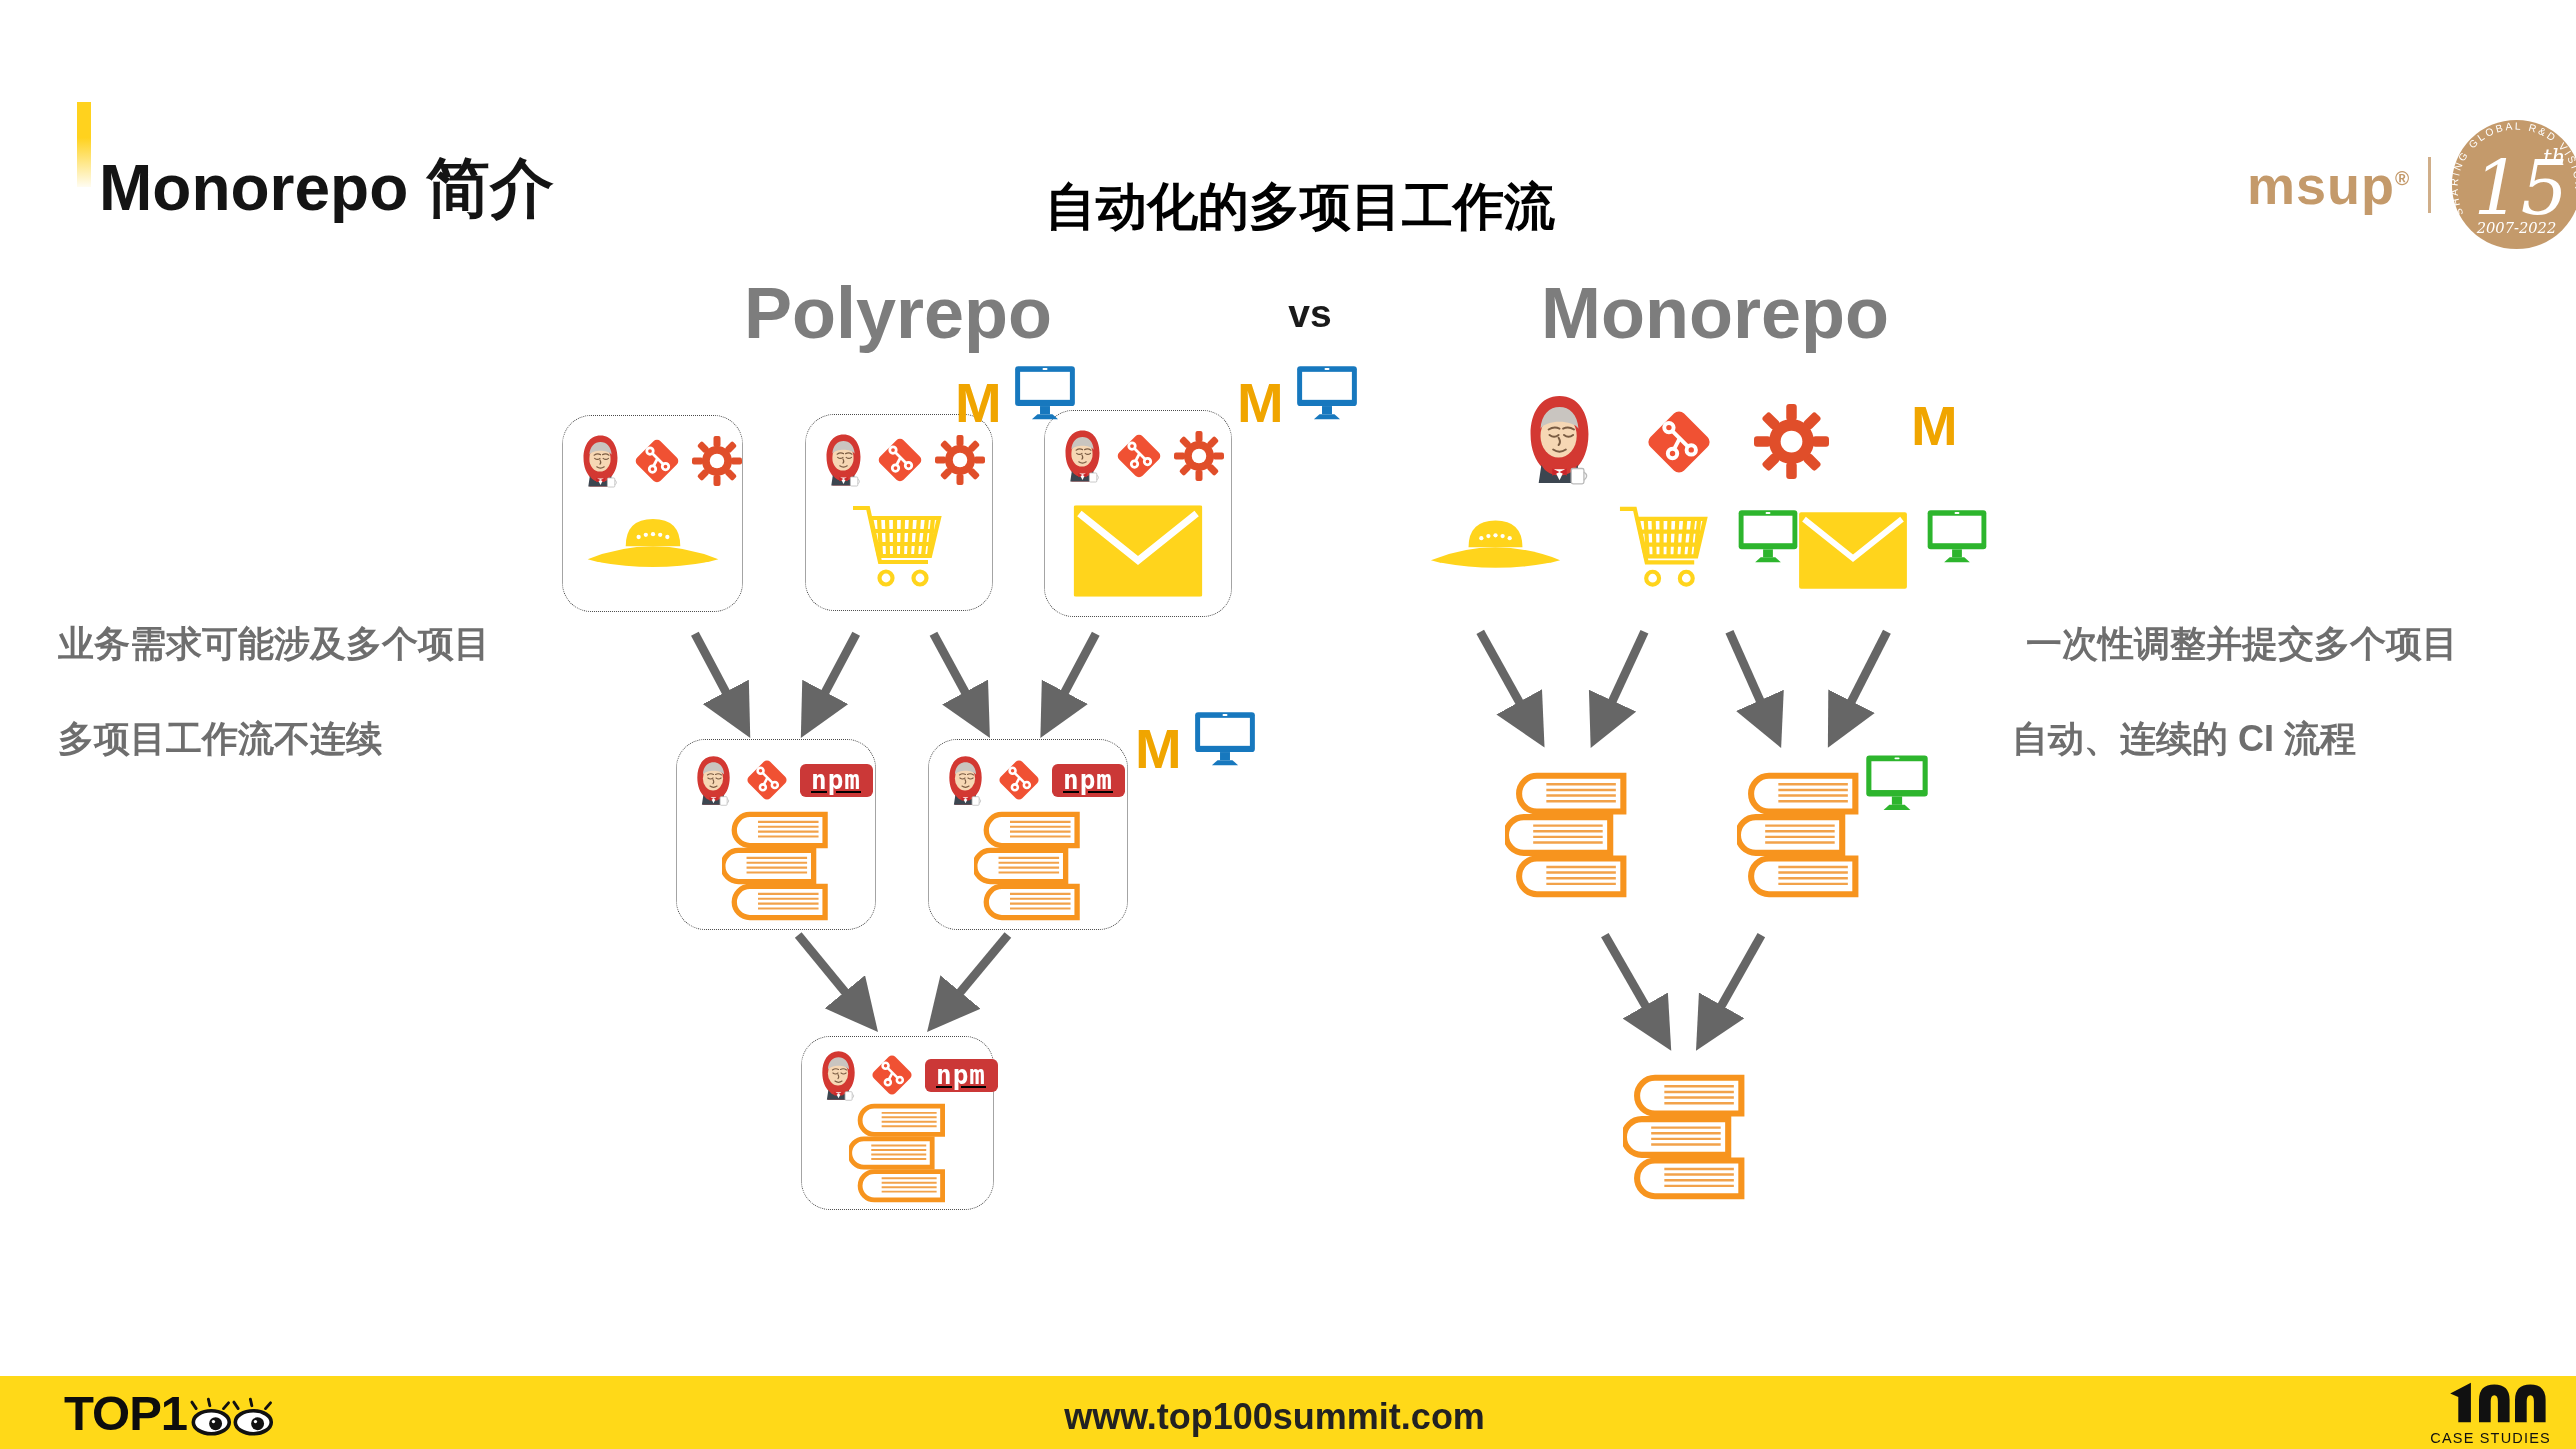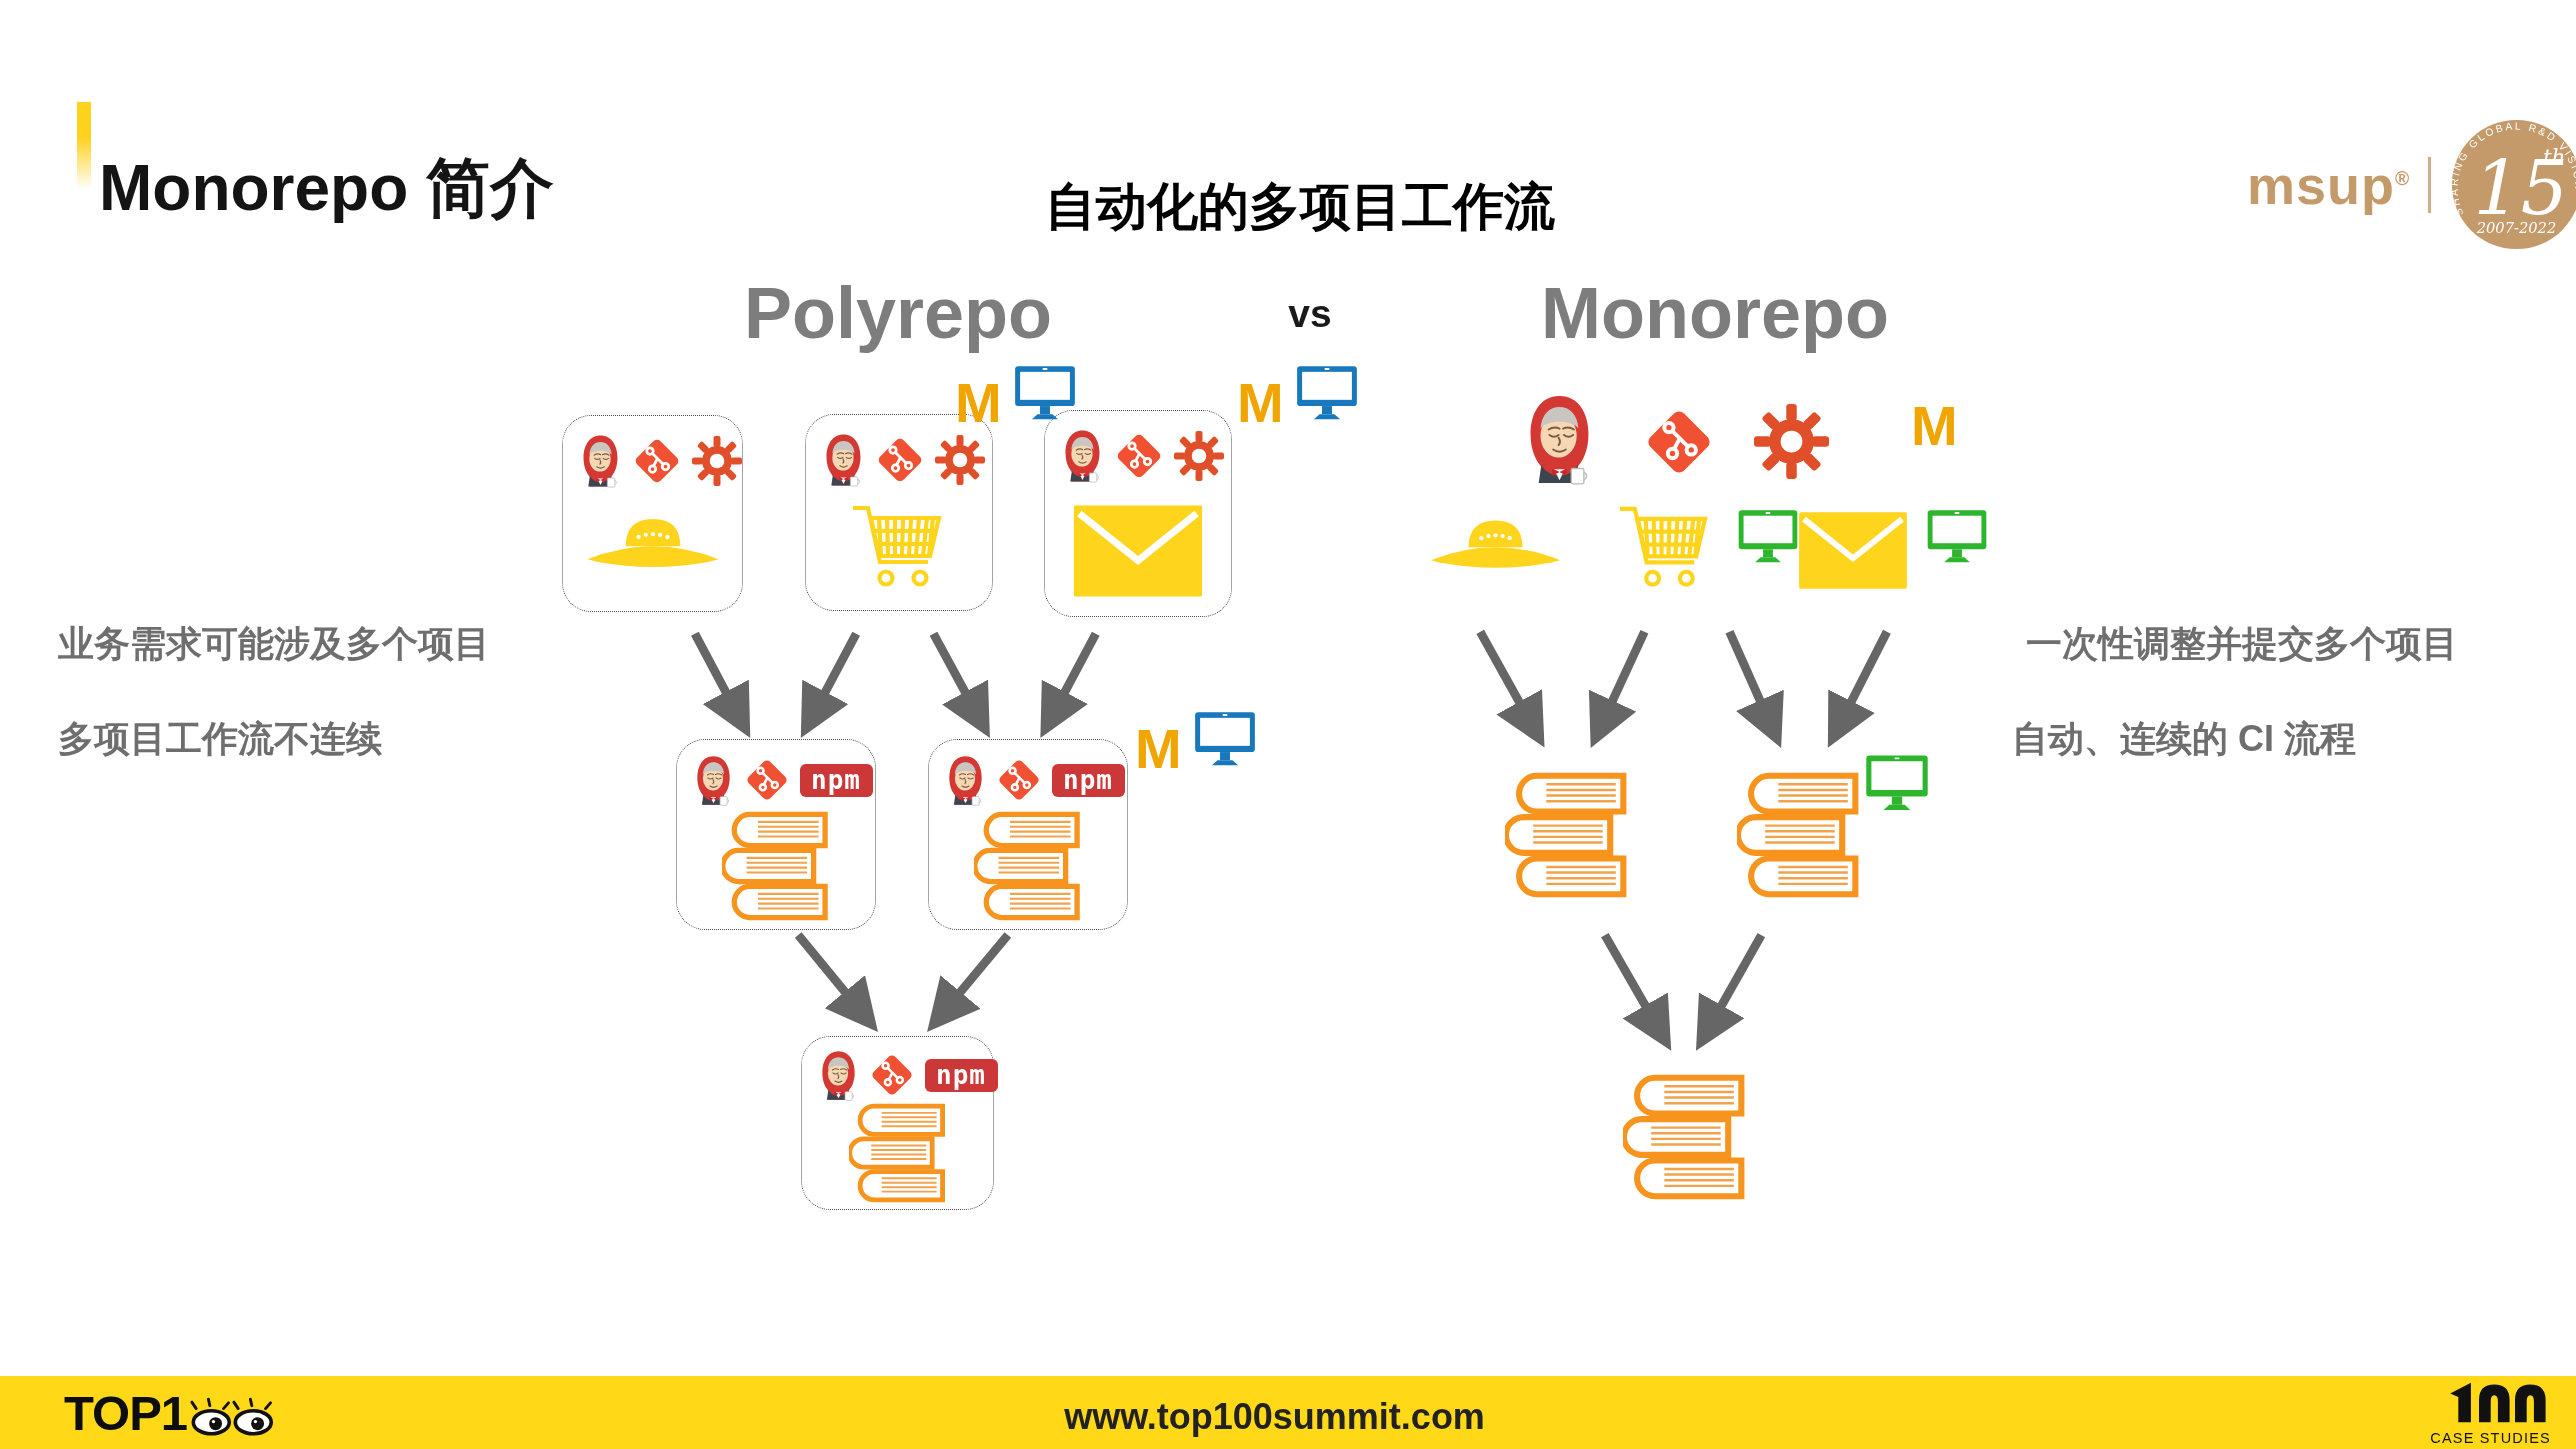--- a/index.html
+++ b/index.html
@@ -28,21 +28,21 @@
 
   
   .note{font-size:36px;font-weight:700;color:#6e6e6e;white-space:nowrap;}
   .note-l1{left:58px;top:620px;}
   .note-l2{left:58px;top:715px;}
   .note-r1{left:2012px;top:620px;margin-left:14px;}
   .note-r2{left:2012px;top:715px;}
 
   
   .dbox{border:1.9px dotted #4a4a4a;border-radius:29px;background:#fff;}
-  .dbox .icon-row{position:absolute;top:17.4px;left:15.5px;display:flex;align-items:center;gap:10px;}
+  .dbox .icon-row{position:absolute;top:17.4px;left:15.5px;display:flex;align-items:center;gap:10px;text-decoration:underline;}
   .dbox .big-icon{position:absolute;left:50%;transform:translateX(-50%);}
 
   
   .m-label{font-size:56px;font-weight:800;color:#f0a500;line-height:1;}
   .monitor-blue{color:#1778be;}
   .monitor-green{color:#2db52d;}
 
   
   .npm-badge{background:#cb3837;color:#fff;border-radius:5.8px;display:flex;align-items:center;justify-content:center;
     font-family:"DejaVu Sans Mono",monospace;font-weight:700;font-size:26px;letter-spacing:1px;width:73px;height:33px;}

